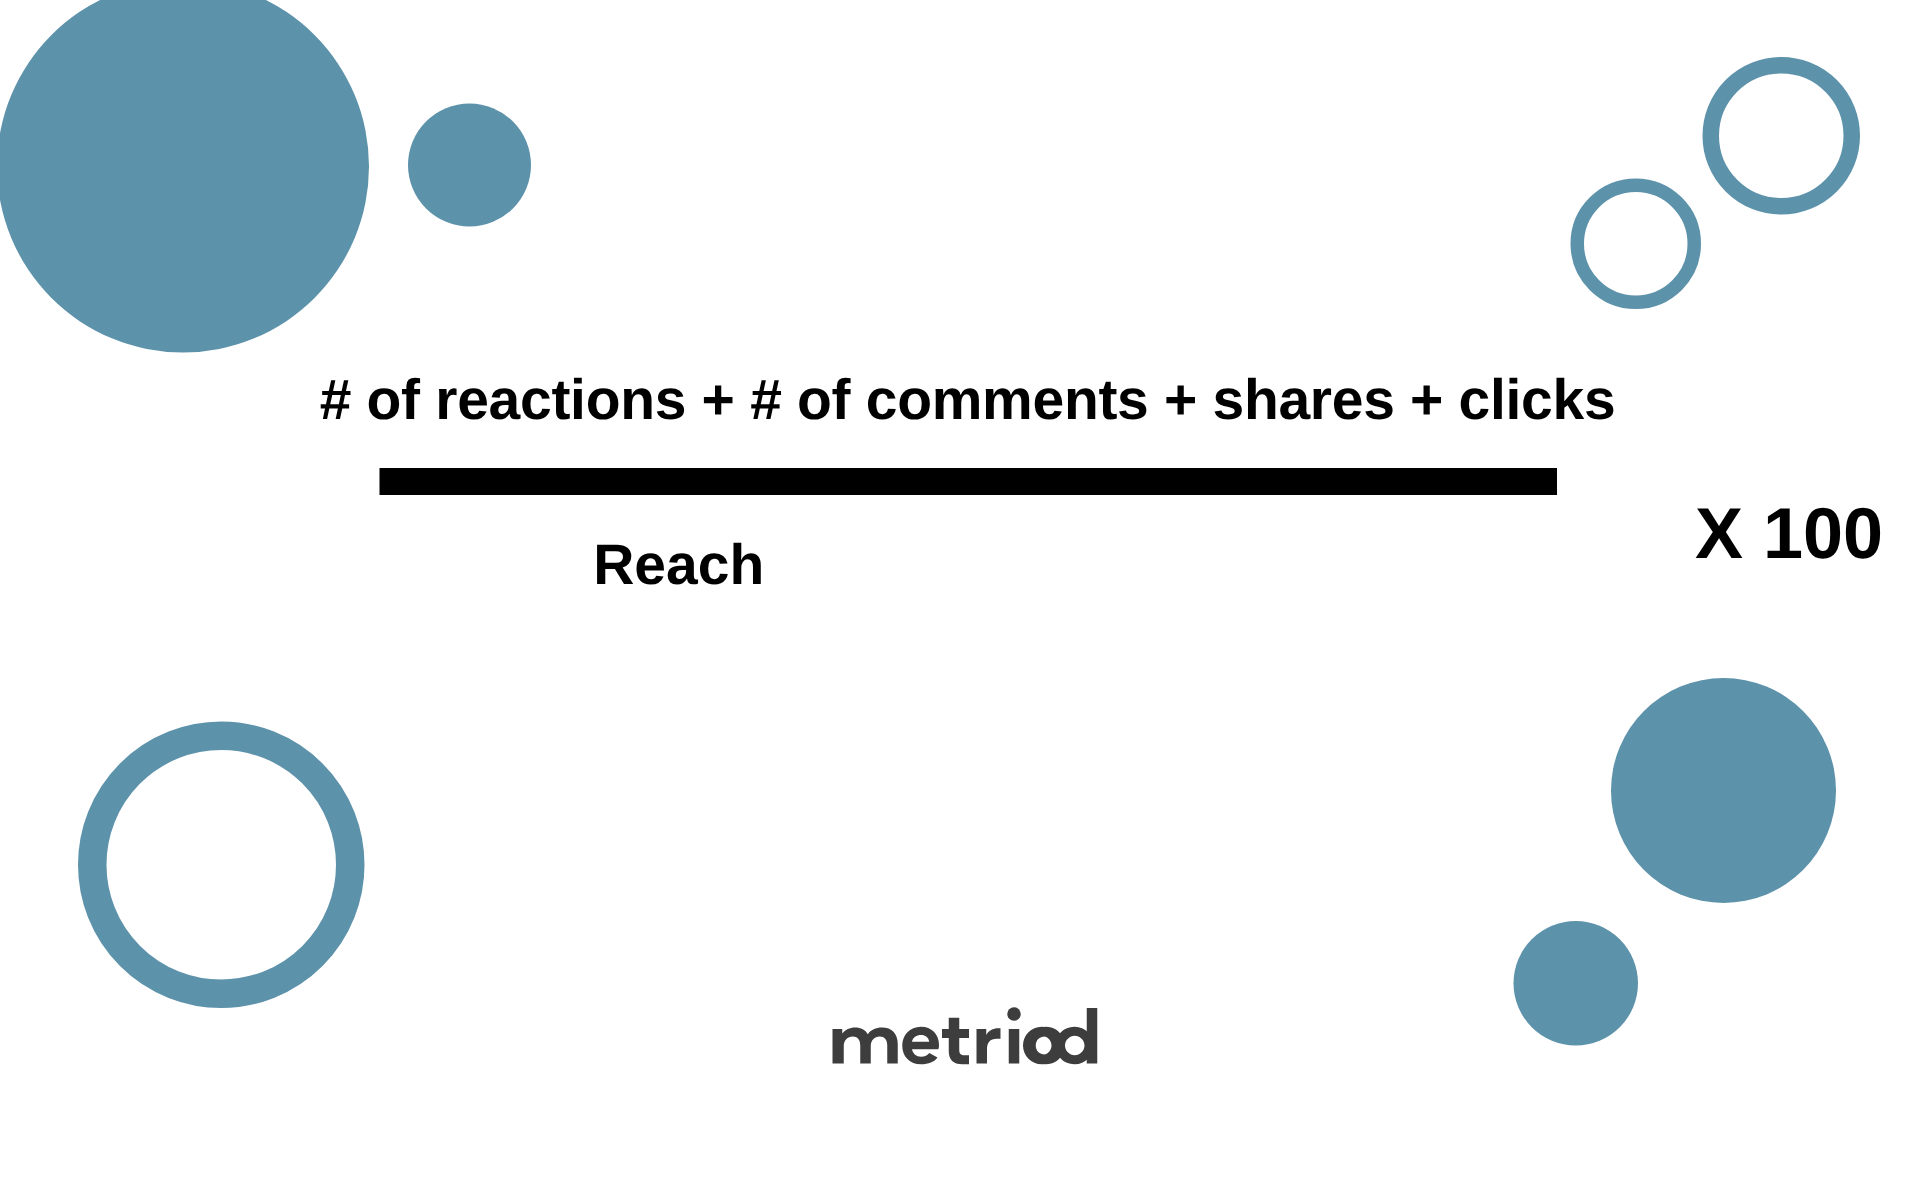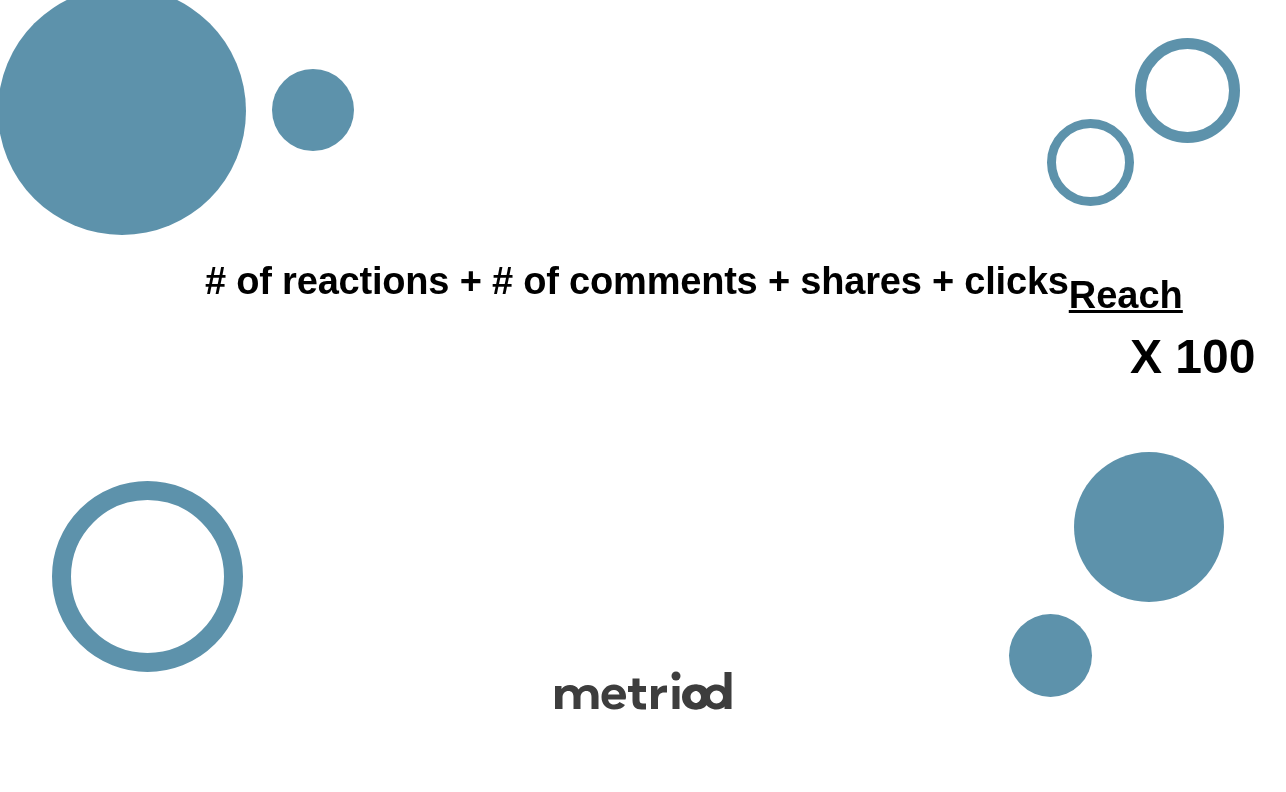--- a/index.html
+++ b/index.html
@@ -85,21 +85,21 @@
 
   #formula-row {
     display: flex;
     align-items: flex-start;
     justify-content: flex-start;
     padding-left: 205px;
   }
 
   #fraction {
     display: flex;
-    flex-direction: row;
+    flex-direction: column;
     align-items: center;
     width: 880px;
   }
 
   #numerator {
     font-size: 38px;
     font-weight: 700;
     color: #000000;
     letter-spacing: -0.2px;
     line-height: 1;
@@ -116,21 +116,20 @@
 
   #denominator {
     margin-top: 28px;
     font-size: 38px;
     font-weight: 700;
     color: #000000;
     line-height: 1;
     white-space: nowrap;
     
     margin-right: 385px;
-    text-decoration: underline;
   }
 
   #multiplier {
     font-size: 48px;
     font-weight: 700;
     color: #000000;
     line-height: 1;
     white-space: nowrap;
     margin-left: 45px;
     margin-top: 85px;

